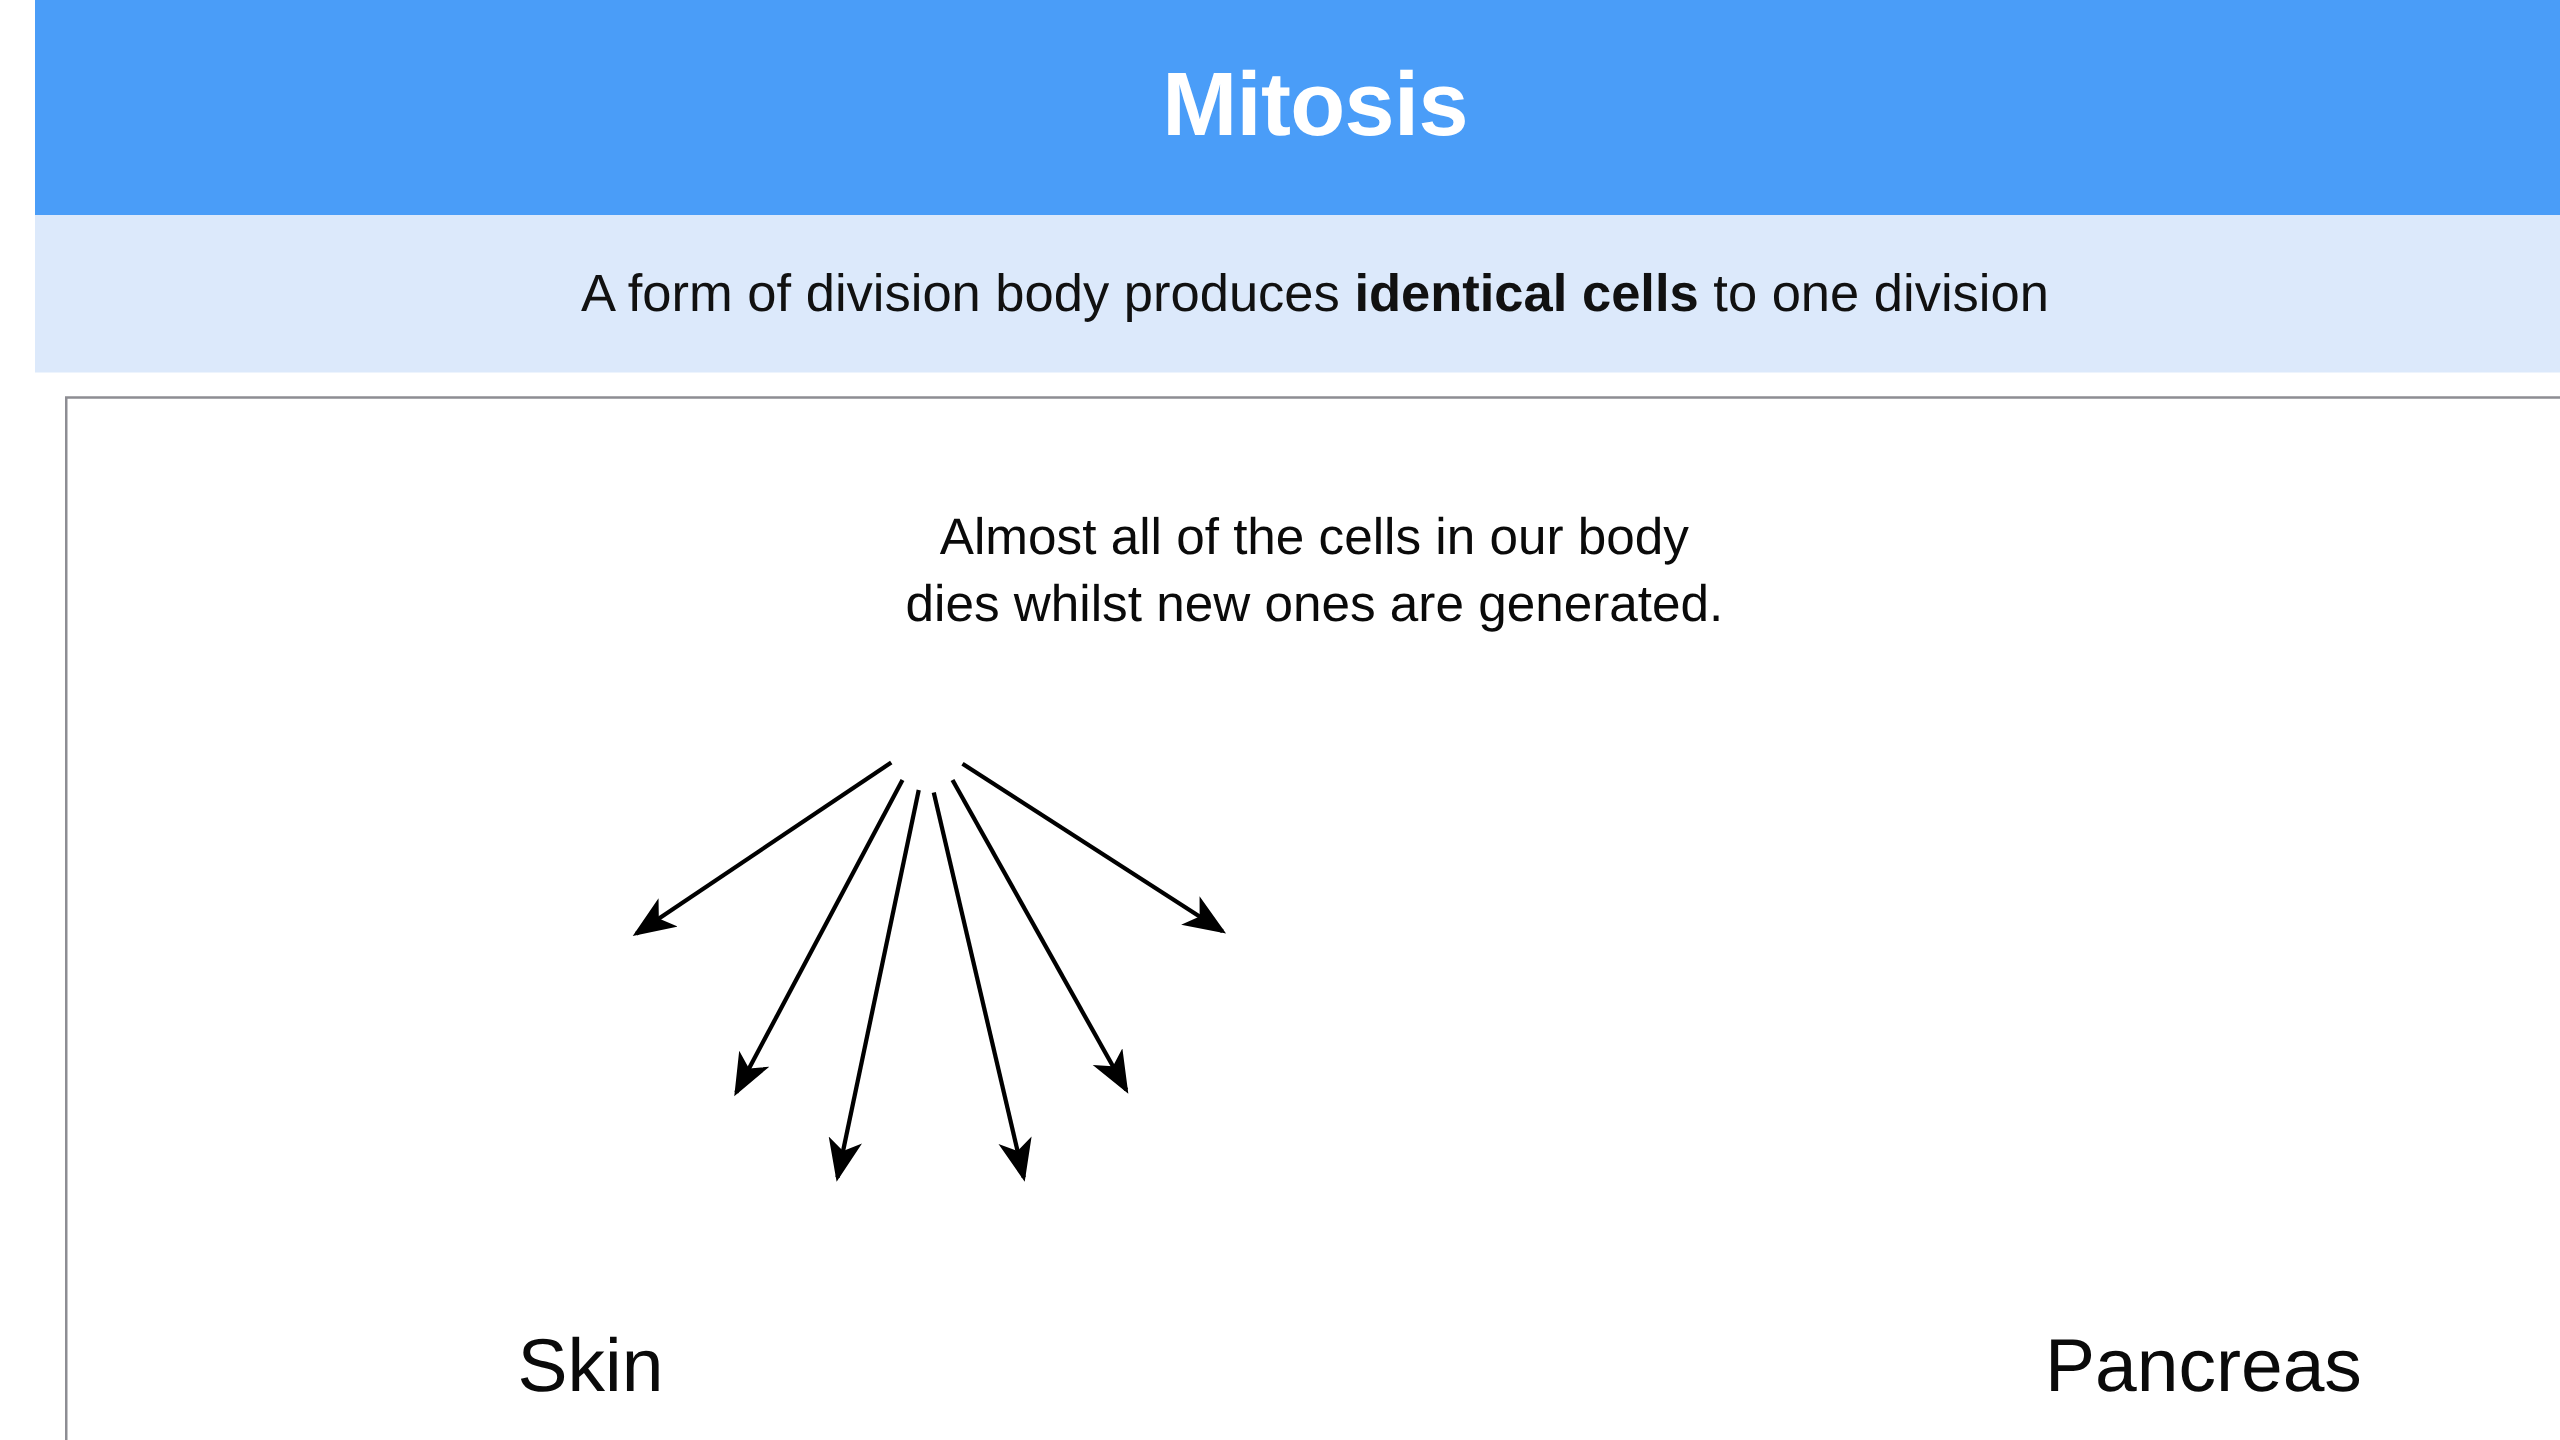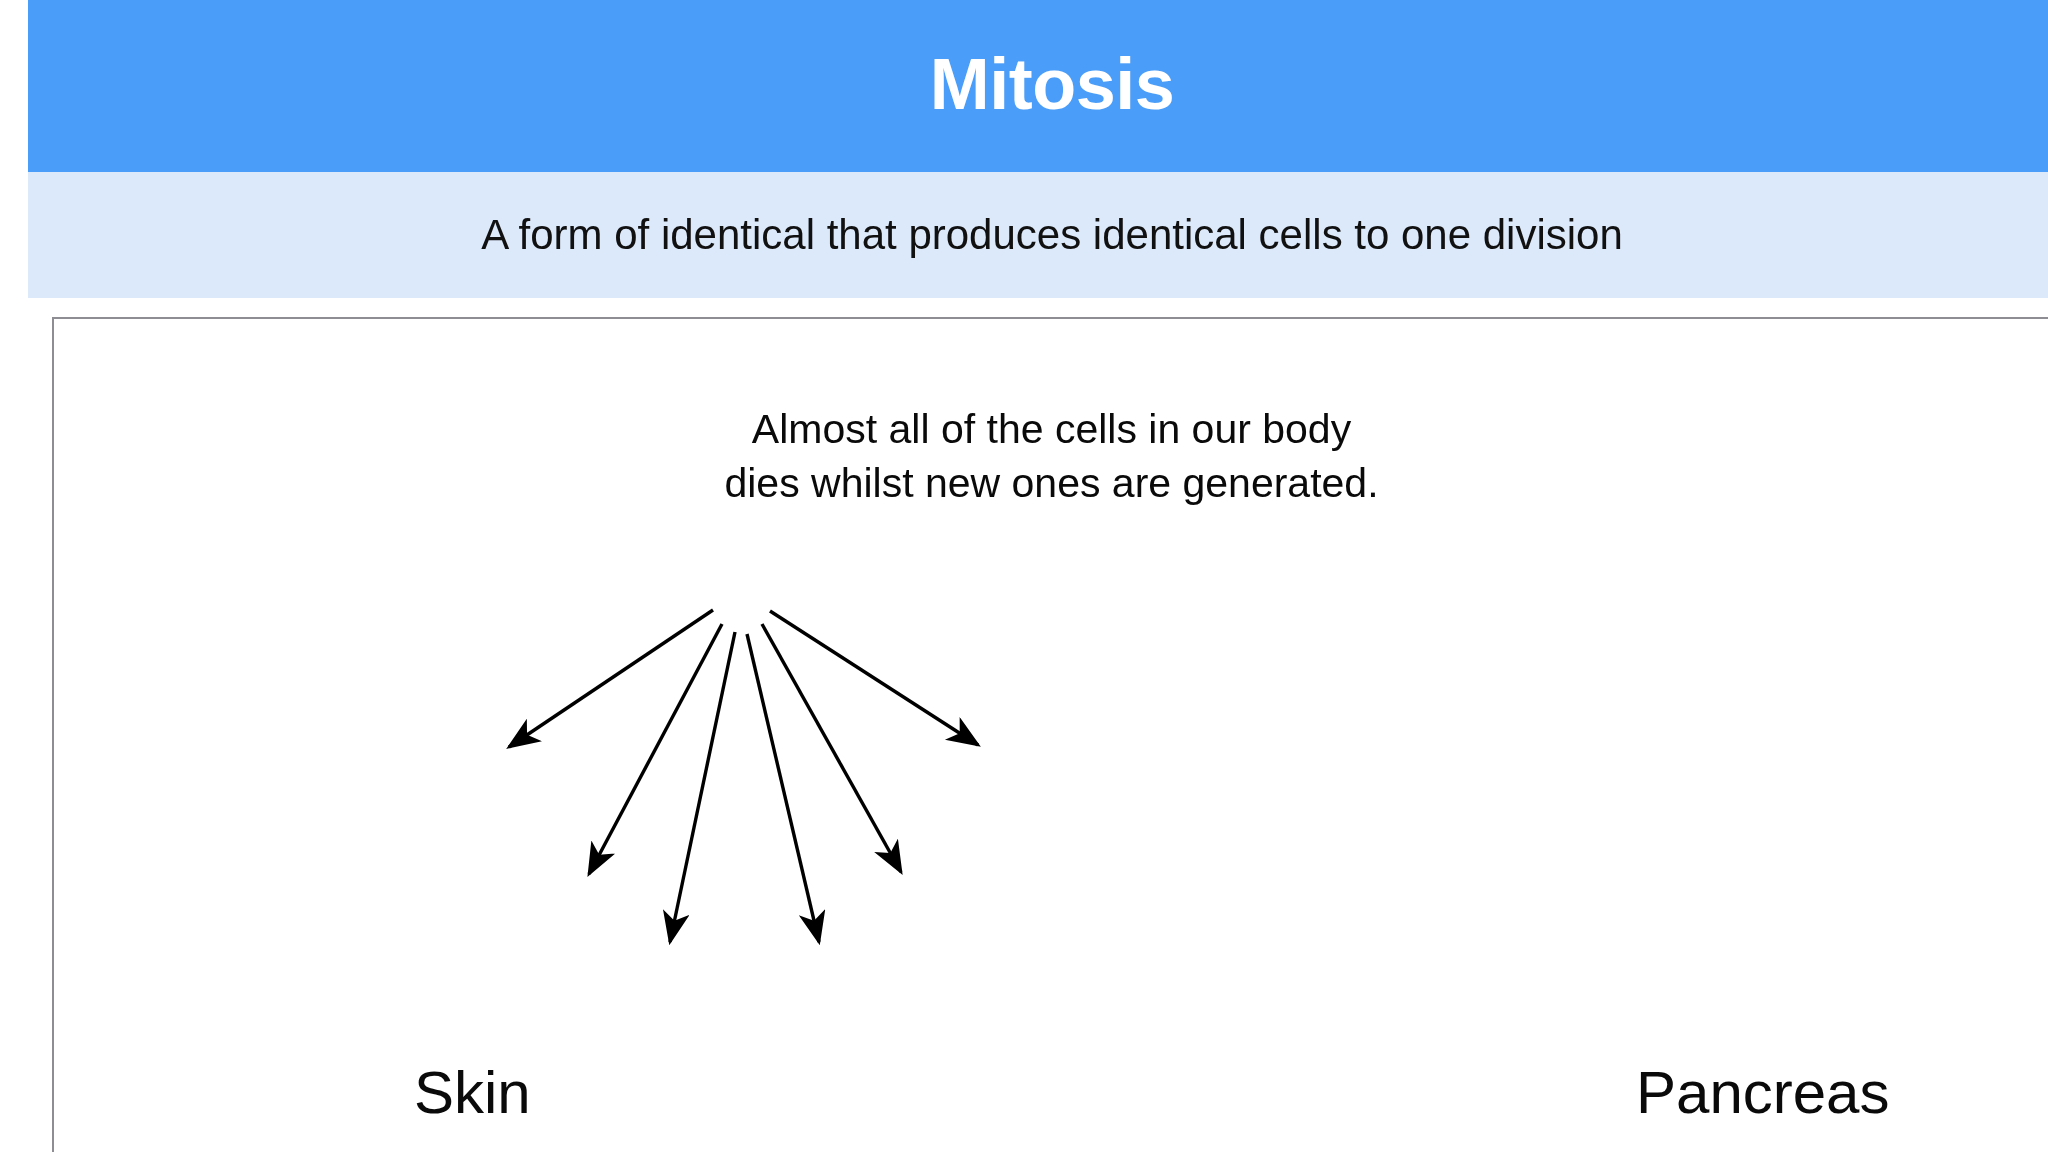--- a/index.html
+++ b/index.html
@@ -56,21 +56,21 @@
     justify-content: center;
   }
   .subtitle-text {
     font-size: 42px;
     color: #111111;
     font-weight: normal;
     white-space: nowrap;
     line-height: 1.1;
   }
   .subtitle-text .strong {
-    font-weight: normal;
+    font-weight: bold;
   }
 
   
   .content-box {
     position: absolute;
     left: 24px;
     top: 317px;
     width: 1999px;
     height: 891px;
     background: #ffffff;
@@ -115,21 +115,21 @@
 <body>
 
 <div class="slide">
 
   <div class="title-bar">
     <div class="title-text">Mitosis</div>
   </div>
 
   <div class="subtitle-band">
     <div class="subtitle-text">
-      <span>A form of identical that produces </span><span class="strong">identical cells</span><span> to one division</span>
+      <span>A form of division body produces </span><span class="strong">identical cells</span><span> to one division</span>
     </div>
   </div>
 
   <div class="content-box">
 
     <div class="body-copy">Almost all of the cells in our body
 dies whilst new ones are generated.</div>
 
     <svg class="diagram" viewBox="0 0 1999 809" width="1999" height="809">
       <defs>

